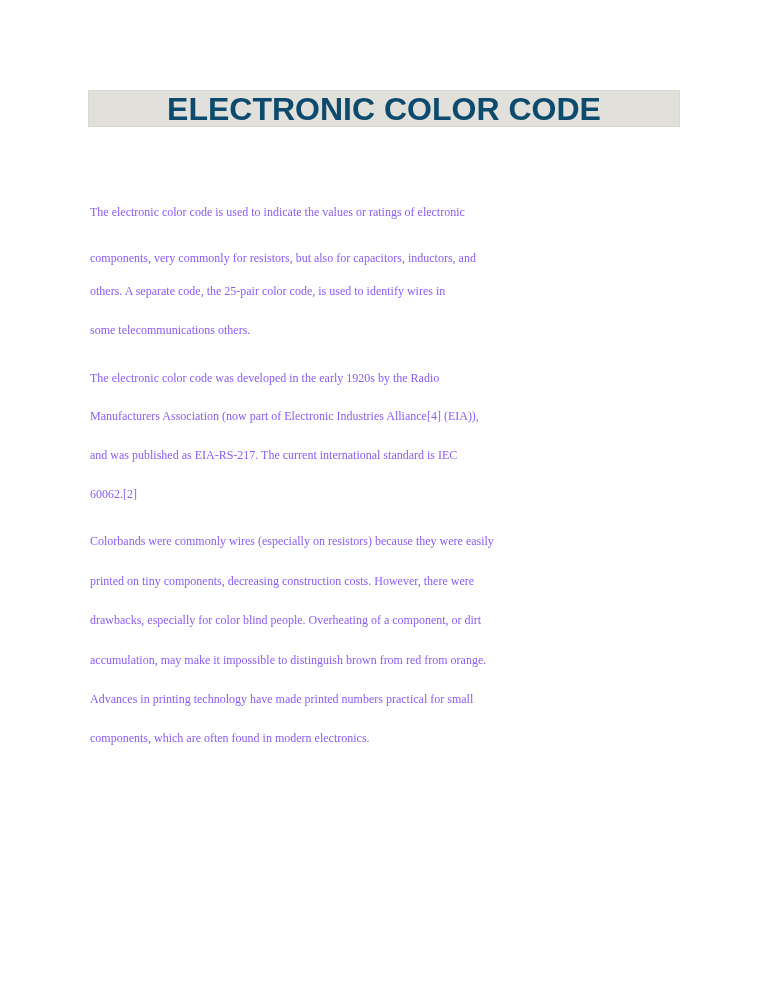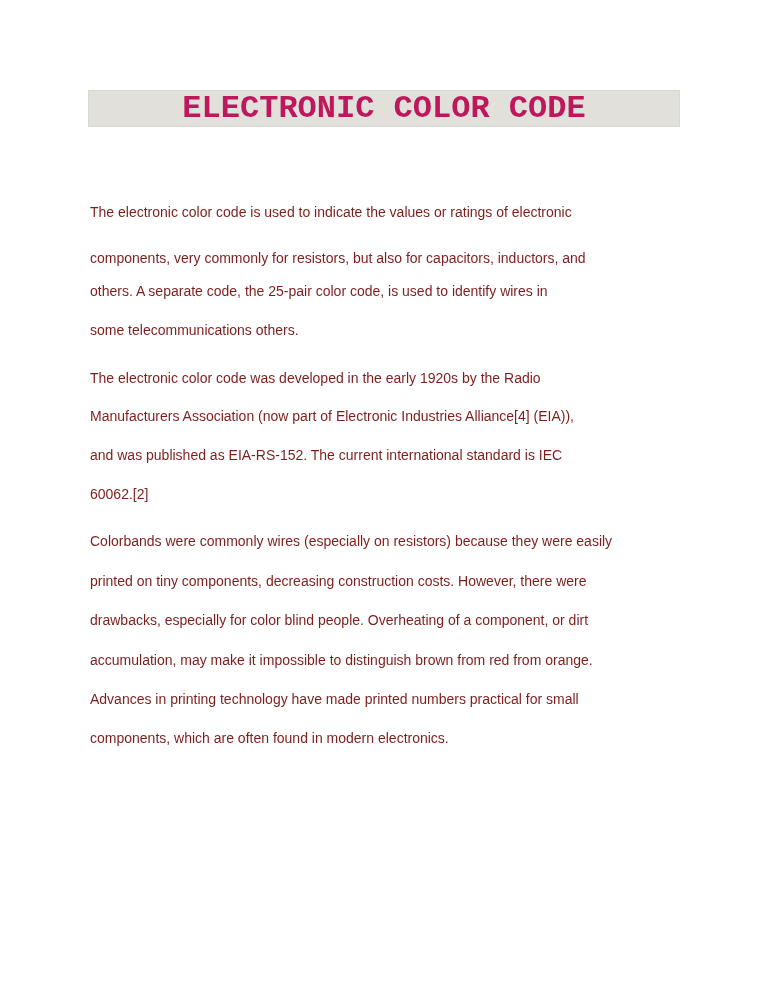--- a/index.html
+++ b/index.html
@@ -3,47 +3,47 @@
 <meta charset="utf-8">
 <style>
   html, body { margin: 0; padding: 0; background: #ffffff; }
   body { width: 768px; height: 994px; position: relative; overflow: hidden; }
   .title-box {
     position: absolute; left: 88px; top: 90px; width: 592px; height: 37px;
     background: #e1e0da; border: 1px solid #d8d7d1; box-sizing: border-box;
     text-align: center;
   }
   .title-text {
-    font-family: Liberation Mono, monospace; font-weight: bold;
-    font-size: 32px; line-height: 36px; color: #be185d; letter-spacing: 0px; margin-top: 20px;
+    font-family: Liberation Sans, sans-serif; font-weight: bold;
+    font-size: 32px; line-height: 36px; color: #0c4a6e; letter-spacing: 0px; margin-top: 20px;
   }
   .line {
     position: absolute; left: 90px;
-    font-family: Liberation Sans, sans-serif; font-size: 14px; line-height: 20px;
-    color: #7f1d1d; white-space: nowrap;
+    font-family: Liberation Serif, serif; font-size: 12px; line-height: 20px;
+    color: #8b5cf6; white-space: nowrap;
   }
 </style>
 </head>
 <body>
 
 <div class="title-box">
   <span class="title-text">ELECTRONIC COLOR CODE</span>
 </div>
 
 <div>
   <div class="line" style="top:202px">The electronic color code is used to indicate the values or ratings of electronic</div>
   <div class="line" style="top:248px">components, very commonly for resistors, but also for capacitors, inductors, and</div>
   <div class="line" style="top:281px">others. A separate code, the 25-pair color code, is used to identify wires in</div>
   <div class="line" style="top:320px">some telecommunications others.</div>
 </div>
 
 <div>
   <div class="line" style="top:368px">The electronic color code was developed in the early 1920s by the Radio</div>
   <div class="line" style="top:406px">Manufacturers Association (now part of Electronic Industries Alliance[4] (EIA)),</div>
-  <div class="line" style="top:445px">and was published as EIA-RS-152. The current international standard is IEC</div>
+  <div class="line" style="top:445px">and was published as EIA-RS-217. The current international standard is IEC</div>
   <div class="line" style="top:484px">60062.[2]</div>
 </div>
 
 <div>
   <div class="line" style="top:531px">Colorbands were commonly wires (especially on resistors) because they were easily</div>
   <div class="line" style="top:571px">printed on tiny components, decreasing construction costs. However, there were</div>
   <div class="line" style="top:610px">drawbacks, especially for color blind people. Overheating of a component, or dirt</div>
   <div class="line" style="top:650px">accumulation, may make it impossible to distinguish brown from red from orange.</div>
   <div class="line" style="top:689px">Advances in printing technology have made printed numbers practical for small</div>
   <div class="line" style="top:728px">components, which are often found in modern electronics.</div>

